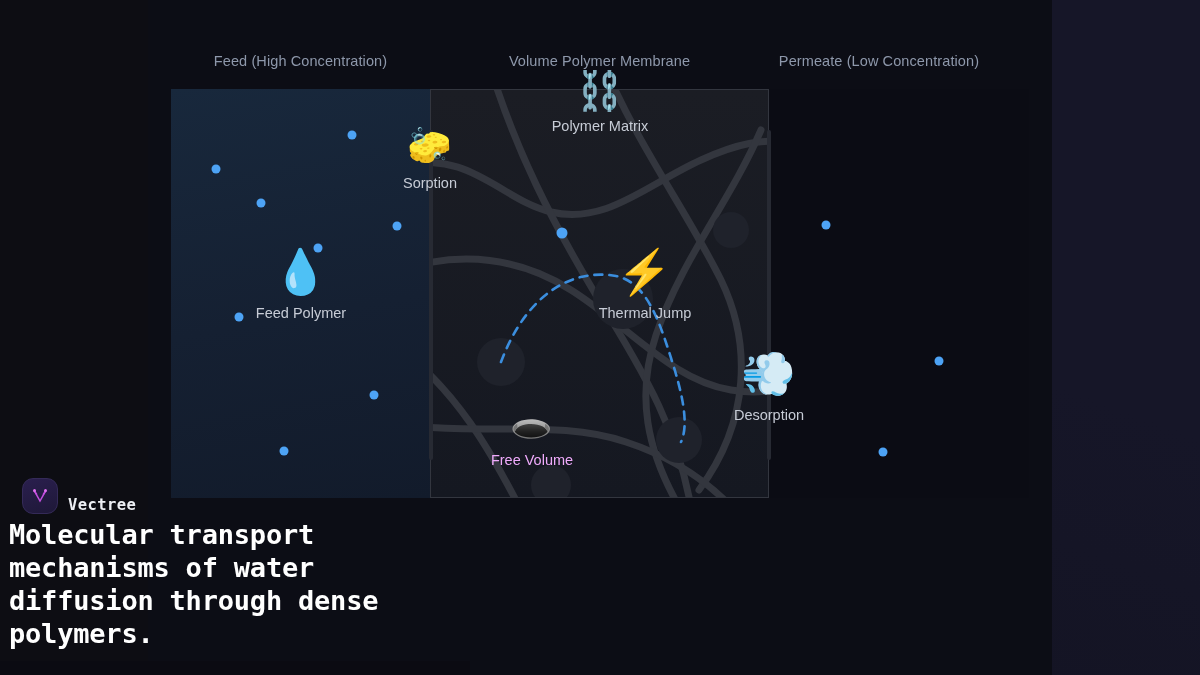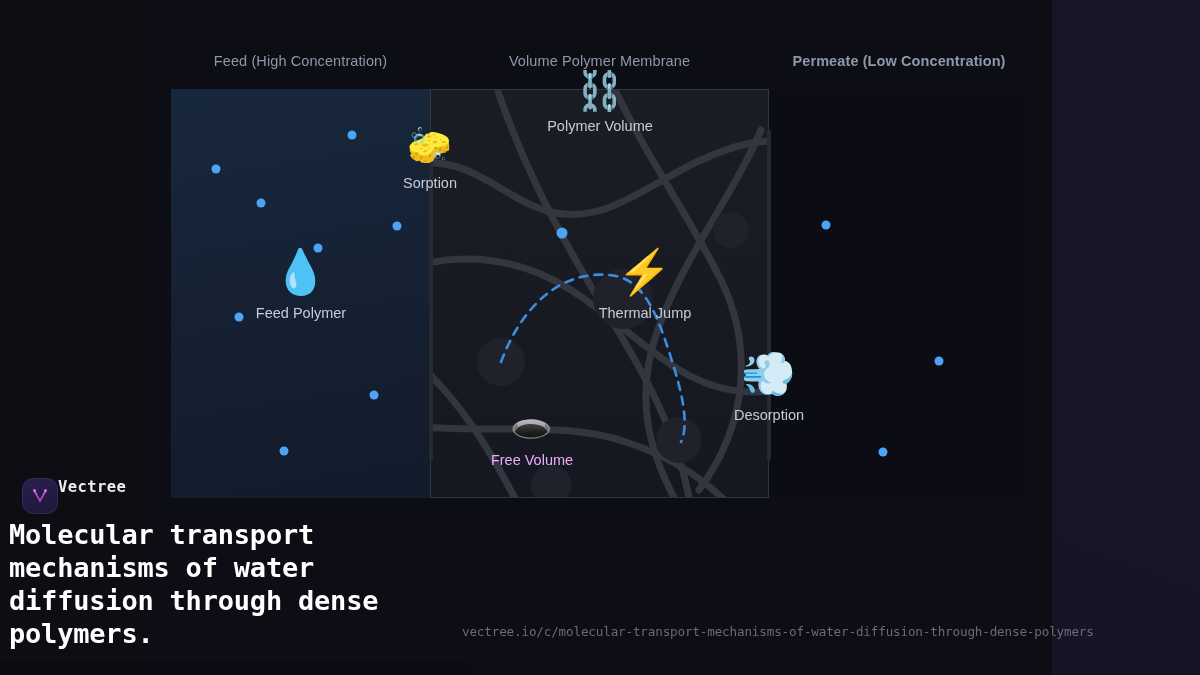--- a/index.html
+++ b/index.html
@@ -53,21 +53,21 @@
     position: absolute;
     top: 53px;
     font-size: 14.5px;
     color: #8e98ab;
     text-align: center;
     letter-spacing: 0.1px;
     white-space: nowrap;
   }
   #cap-feed     { left: 171px;  width: 259px; }
   #cap-membrane { left: 430px;  width: 339px; }
-  #cap-permeate { left: 769px;  width: 260px; font-weight: bold; }
+  #cap-permeate { left: 749px;  width: 260px; }
 
   
   .panel {
     position: absolute;
     top: 89px;
     height: 409px;
   }
   #feed-panel {
     left: 171px;
     width: 259px;
@@ -146,21 +146,22 @@
     position: absolute;
     left: 0; bottom: 0;
     width: 470px;
     padding: 0 0 14px 0;
     background: #0b0b12;
   }
   #brand-row {
     position: absolute;
     left: 22px; top: 478px;
     display: flex;
-    align-items: flex-start;
+    align-items: flex-end;
+    gap: 10px;
   }
   #brand-mark {
     width: 34px; height: 34px;
     border-radius: 11px;
     background: linear-gradient(160deg, #2a1f4e 0%, #1e1838 100%);
     display: flex;
     align-items: center;
     justify-content: center;
     border: 1px solid #342a58;
   }
@@ -257,21 +258,21 @@
     <span class="caption">Feed Polymer</span>
   </div>
 
   <div class="node small" id="node-sorption">
     <span class="glyph">🧽</span>
     <span class="caption">Sorption</span>
   </div>
 
   <div class="node" id="node-matrix">
     <span class="glyph">⛓️</span>
-    <span class="caption">Polymer Volume</span>
+    <span class="caption">Polymer Matrix</span>
   </div>
 
   <div class="node" id="node-thermal">
     <span class="glyph">⚡</span>
     <span class="caption">Thermal Jump</span>
   </div>
 
   <div class="node" id="node-desorption">
     <span class="glyph">💨</span>
     <span class="caption">Desorption</span>
@@ -296,15 +297,14 @@
           <circle cx="5.5" cy="5.6" r="1.5"></circle>
           <circle cx="16.5" cy="5.6" r="1.5"></circle>
         </g>
       </svg>
     </div>
     <span id="brand-name">Vectree</span>
   </div>
 
   <div id="headline">Molecular transport mechanisms of water diffusion through dense polymers.</div>
 
-  <div id="url-text">vectree.io/c/molecular-transport-mechanisms-of-water-diffusion-through-dense-polymers</div>
 
 </div>
 
 </body></html>

